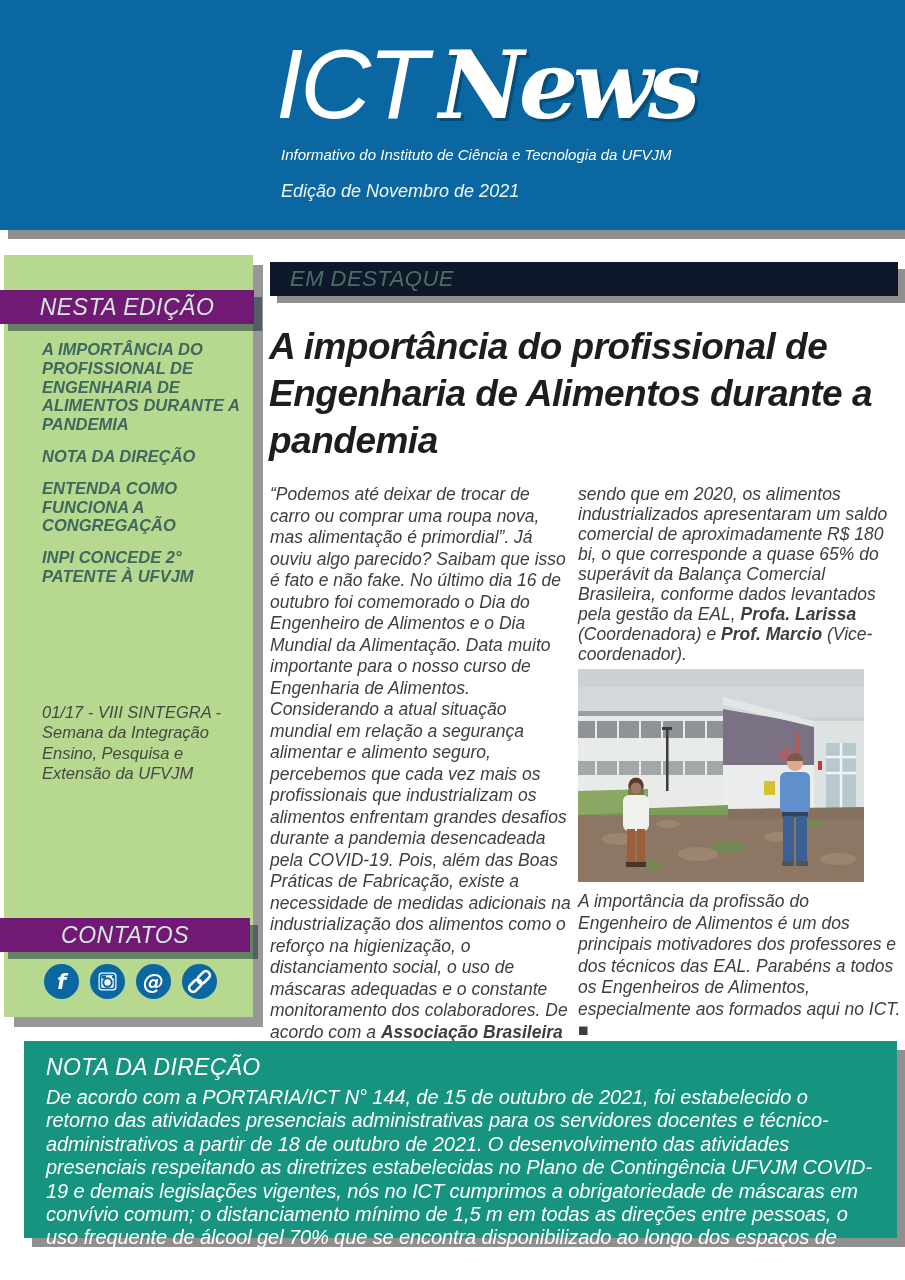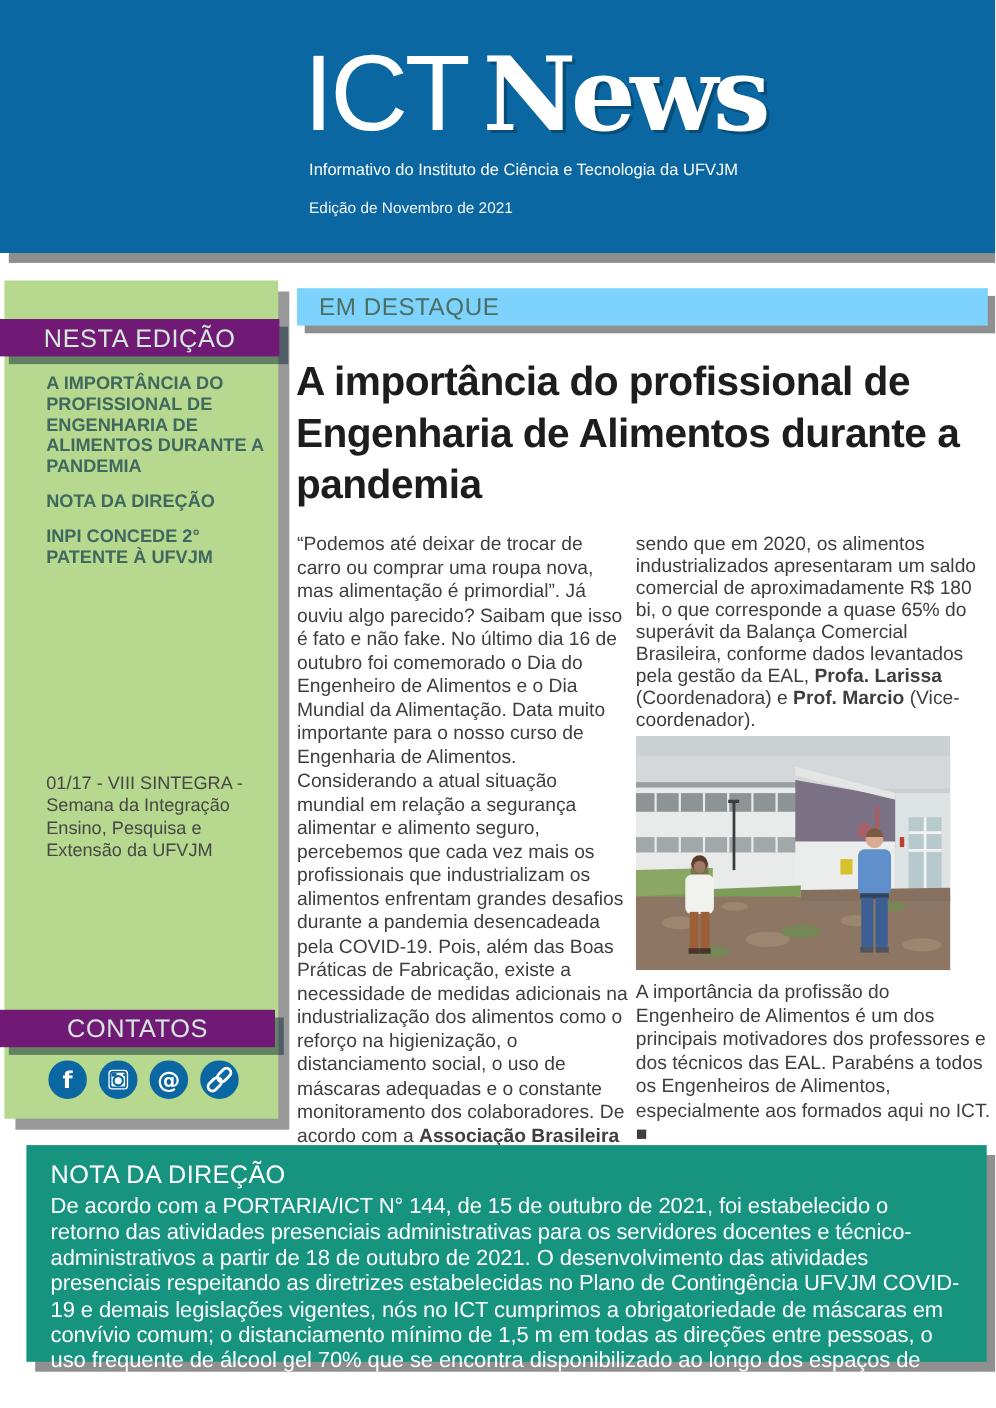--- a/index.html
+++ b/index.html
@@ -1,49 +1,49 @@
 <!DOCTYPE html>
 <html lang="pt"><head>
 <meta charset="utf-8">
 <style>
   html,body{margin:0;padding:0;background:#fff;}
   #page{position:relative;width:905px;height:1280px;background:#ffffff;overflow:hidden;
-        font-family:"Liberation Sans",sans-serif;}
+        font-family:"Liberation Sans",sans-serif;font-style:italic;}
   .abs{position:absolute;}
 
   
   #masthead{left:0;top:0;width:905px;height:230px;background:#0b67a1;}
   #masthead-shadow{left:8px;top:230px;width:897px;height:9px;background:#8e8e8e;}
   #logo{left:276px;top:28px;white-space:nowrap;color:#fff;}
   #logo .ict{font-family:"Liberation Sans",sans-serif;font-weight:400;font-size:98px;
              letter-spacing:-3px;}
   #logo .news{font-family:"DejaVu Serif",serif;font-weight:700;font-size:93px;
               letter-spacing:-5px;margin-left:14px;text-shadow:3px 3px 0 rgba(0,0,0,0.25);}
   #masthead-subtitle{left:281px;top:146px;color:#ffffff;font-size:15px;}
-  #masthead-edition{left:281px;top:181px;color:#f2f7f9;font-size:14px;}
+  #masthead-edition{left:281px;top:181px;color:#f2f7f9;font-size:18px;}
 
   
   #sidebar-panel{left:4px;top:255px;width:249px;height:762px;background:#b6d88f;
                  box-shadow:10px 10px 0 #989898;}
   .side-header{left:0;width:254px;height:34px;background:#701a75;
                box-shadow:8px 7px 0 rgba(8,34,52,0.48);
                display:flex;align-items:center;justify-content:center;
                color:#d5e7dc;font-size:23px;letter-spacing:0.5px;}
   #toc-list{left:42px;top:340px;width:212px;margin:0;padding:0;list-style:none;}
   #toc-list li{margin:0 0 13px 0;font-weight:bold;font-size:16.5px;line-height:1.14;
                color:#40685e;}
   #calendar-entry{left:42px;top:702px;width:208px;font-size:16.5px;line-height:1.24;
                   color:#474745;}
   #contact-icons{left:44px;top:964px;display:flex;gap:11px;}
   .soc{width:35px;height:35px;border-radius:50%;background:#0b67a1;display:flex;
        align-items:center;justify-content:center;color:#fff;font-weight:bold;
        font-size:21px;font-family:"DejaVu Sans",sans-serif;}
 
   
-  #section-bar{left:270px;top:262px;width:628px;height:34px;background:#7dd3fc;
+  #section-bar{left:270px;top:262px;width:628px;height:34px;background:#0f172a;
                box-shadow:7px 7px 0 #8f8f8f;display:flex;align-items:center;
                color:#4c6e64;font-size:22px;padding-left:20px;box-sizing:border-box;
                letter-spacing:0.5px;}
   #article-title{left:269px;top:324px;width:612px;font-size:37px;font-weight:bold;
                  color:#1d1d1d;line-height:1.27;letter-spacing:-0.5px;}
   .body-text{font-size:17.5px;color:#3e3e3e;}
   #col-left{left:270px;top:484px;width:302px;line-height:21.5px;}
   #col-right{left:578px;top:484px;width:324px;line-height:20px;}
   #photo-frame{margin-top:5px;width:286px;height:213px;display:block;}
   #photo-caption{margin-top:9px;width:324px;line-height:21.5px;}
@@ -69,20 +69,21 @@
   <div id="masthead-shadow" class="abs"></div>
 
   <div id="sidebar-panel" class="abs"></div>
 
   <div class="abs side-header" style="top:290px;">
     <span>NESTA EDIÇÃO</span>
   </div>
   <ul id="toc-list" class="abs">
     <li>A IMPORTÂNCIA DO PROFISSIONAL DE ENGENHARIA DE ALIMENTOS DURANTE A PANDEMIA</li>
     <li>NOTA DA DIREÇÃO</li>
+    <li>ENTENDA COMO FUNCIONA A CONGREGAÇÃO</li>
     <li>INPI CONCEDE 2° PATENTE À UFVJM</li>
   </ul>
 
   <div id="calendar-entry" class="abs">01/17 - VIII SINTEGRA - Semana da Integração Ensino, Pesquisa e Extensão da UFVJM</div>
 
   <div class="abs side-header" style="top:918px;width:250px;">
     <span>CONTATOS</span>
   </div>
   <div id="contact-icons" class="abs">
     <div class="soc">

